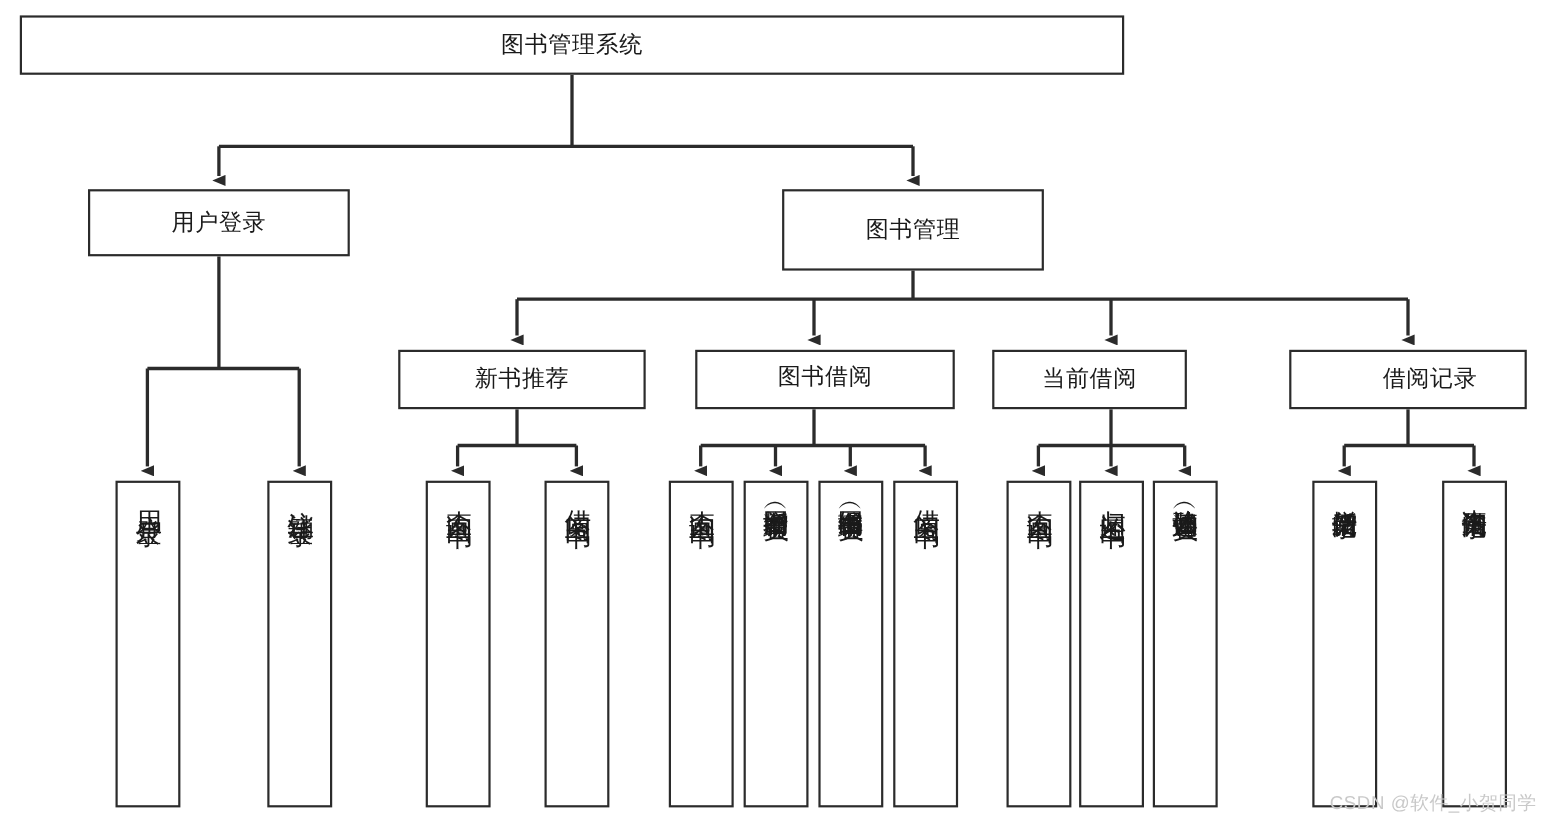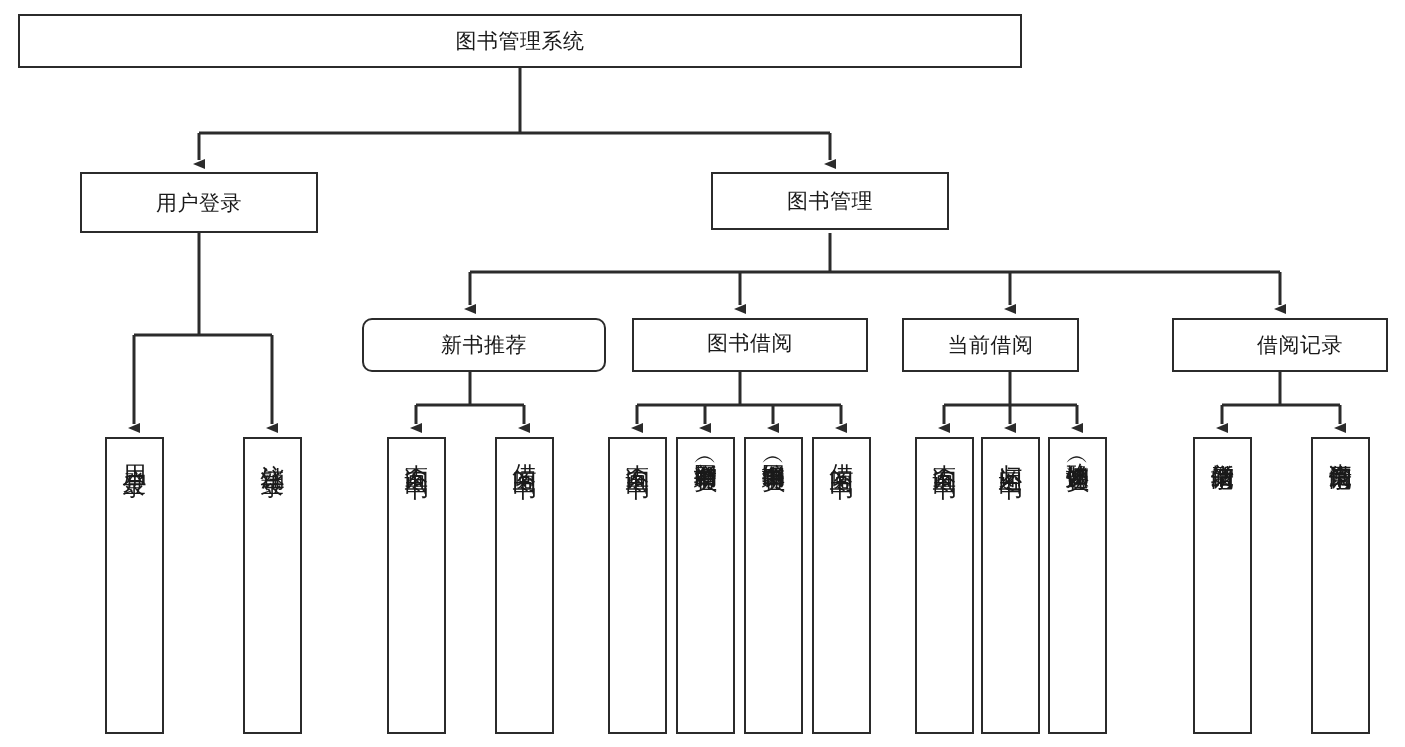--- a/index.html
+++ b/index.html
@@ -124,25 +124,25 @@
     </g>
   </svg>
 
   <div class="node h" style="left:18px;top:14px;width:1004px;height:54px;">
     <span class="label">图书管理系统</span>
   </div>
 
   <div class="node h" style="left:80px;top:172px;width:238px;height:61px;">
     <span class="label">用户登录</span>
   </div>
-  <div class="node h" style="left:711px;top:172px;width:238px;height:58px;">
+  <div class="node h" style="left:711px;top:172px;width:238px;height:74px;">
     <span class="label">图书管理</span>
   </div>
 
-  <div class="node h" style="left:362px;top:318px;width:244px;height:54px;border-radius:10px;">
+  <div class="node h" style="left:362px;top:318px;width:225px;height:54px;">
     <span class="label">新书推荐</span>
   </div>
   <div class="node h" style="left:632px;top:318px;width:236px;height:54px;font-family:Liberation Mono, monospace;">
     <span class="label">图书借阅</span>
   </div>
   <div class="node h" style="left:902px;top:318px;width:177px;height:54px;">
     <span class="label">当前借阅</span>
   </div>
   <div class="node h" style="left:1172px;top:318px;width:216px;height:54px;padding-left:40px;">
     <span class="label">借阅记录</span>
@@ -185,14 +185,15 @@
     <span class="label">确认归还（管理员）</span>
   </div>
 
   <div class="node v tall" style="left:1193px;top:437px;width:59px;height:297px;">
     <span class="label">新增借阅记录</span>
   </div>
   <div class="node v tall" style="left:1311px;top:437px;width:59px;height:297px;">
     <span class="label">查询借阅记录</span>
   </div>
 
+  <div class="watermark">CSDN @软件_小贺同学</div>
 
 </div>
 
 </body></html>

